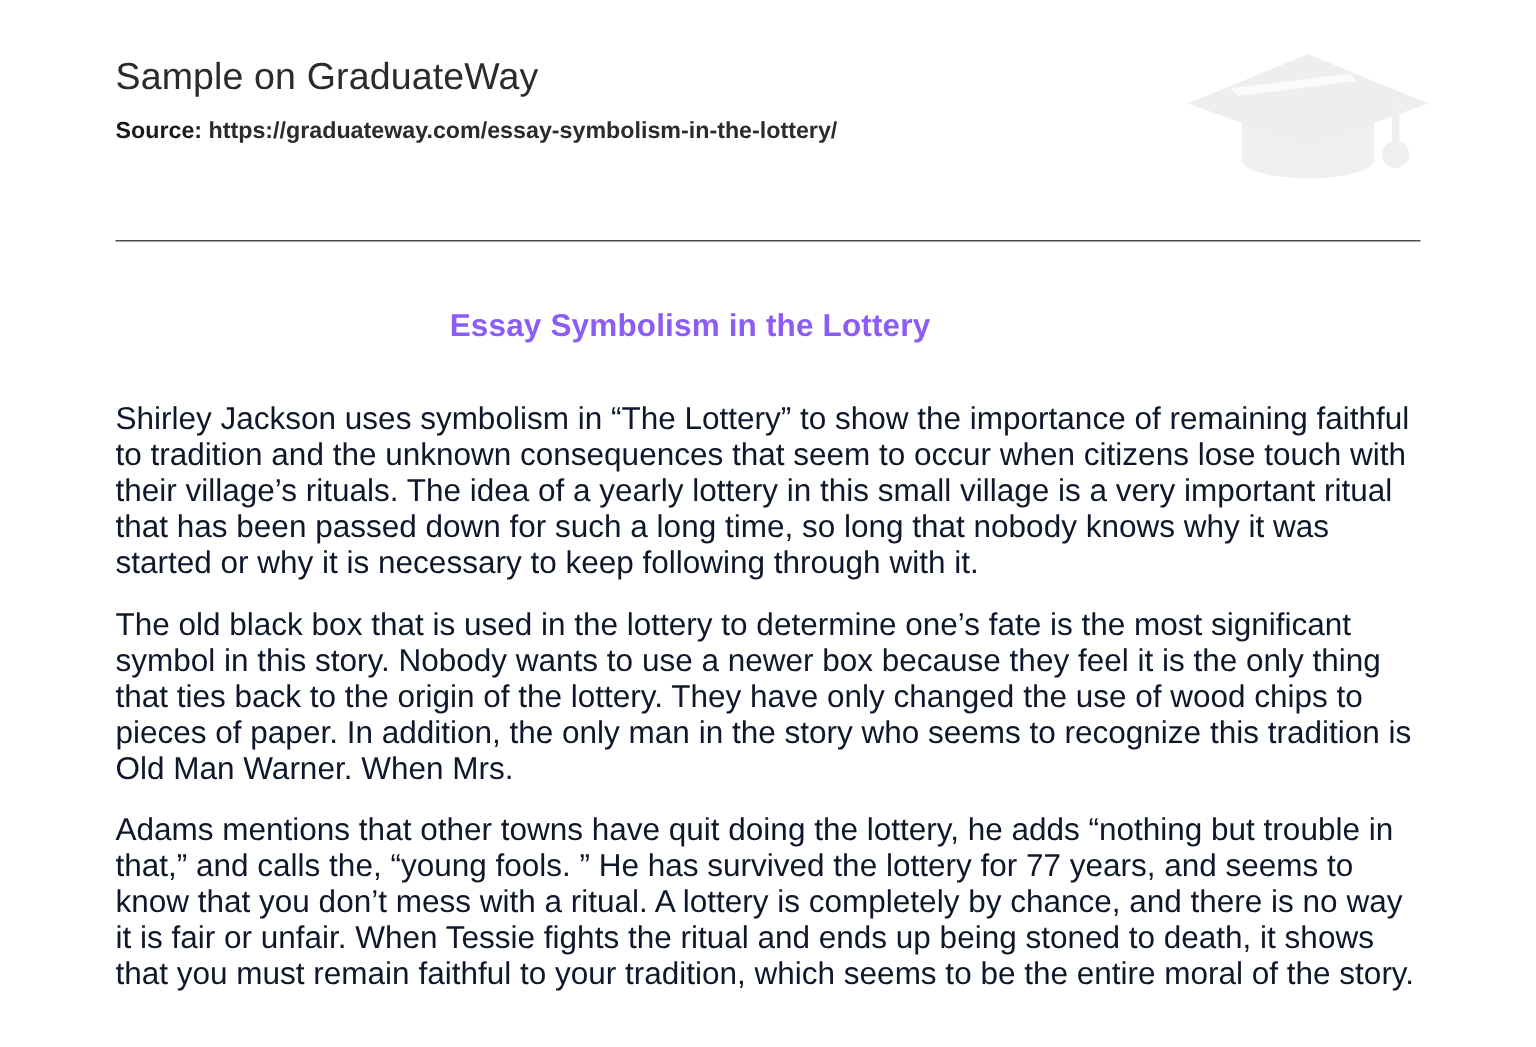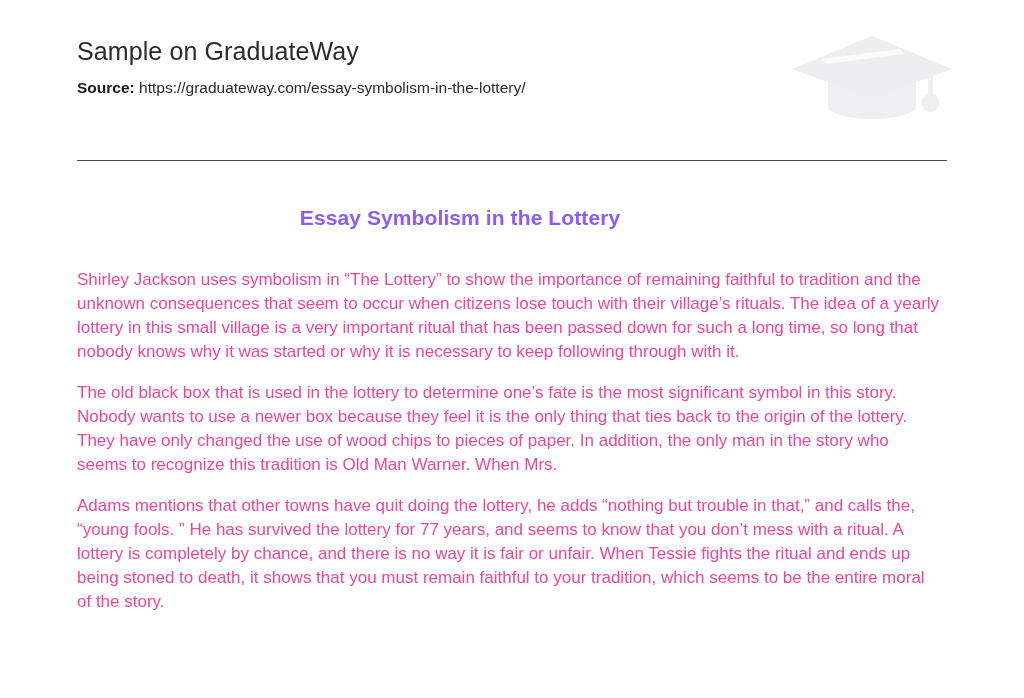--- a/index.html
+++ b/index.html
@@ -42,21 +42,21 @@
     font-size: 15.5px;
     line-height: 20px;
     color: #2b2b2b;
     white-space: nowrap;
   }
   .source-label {
     font-weight: 700;
     color: #1a1a1a;
   }
   .source-url {
-    font-weight: 400;
+    font-weight: 700;
     color: #2b2b2b;
   }
   .logo {
     position: absolute;
     left: 780px;
     top: 22px;
     width: 180px;
     height: 100px;
   }
   .divider {
@@ -81,23 +81,23 @@
     margin: 0;
   }
   .body-copy {
     position: absolute;
     left: 77px;
     top: 268px;
     width: 866px;
   }
   .body-copy p {
     margin: 0 0 17px 0;
-    font-size: 17px;
+    font-size: 21px;
     line-height: 24px;
-    color: #ec4899;
+    color: #0f172a;
     text-align: left;
   }
   .body-copy p:last-child {
     margin-bottom: 8px;
   }
 </style>
 </head>
 <body>
 
 <div class="page">

